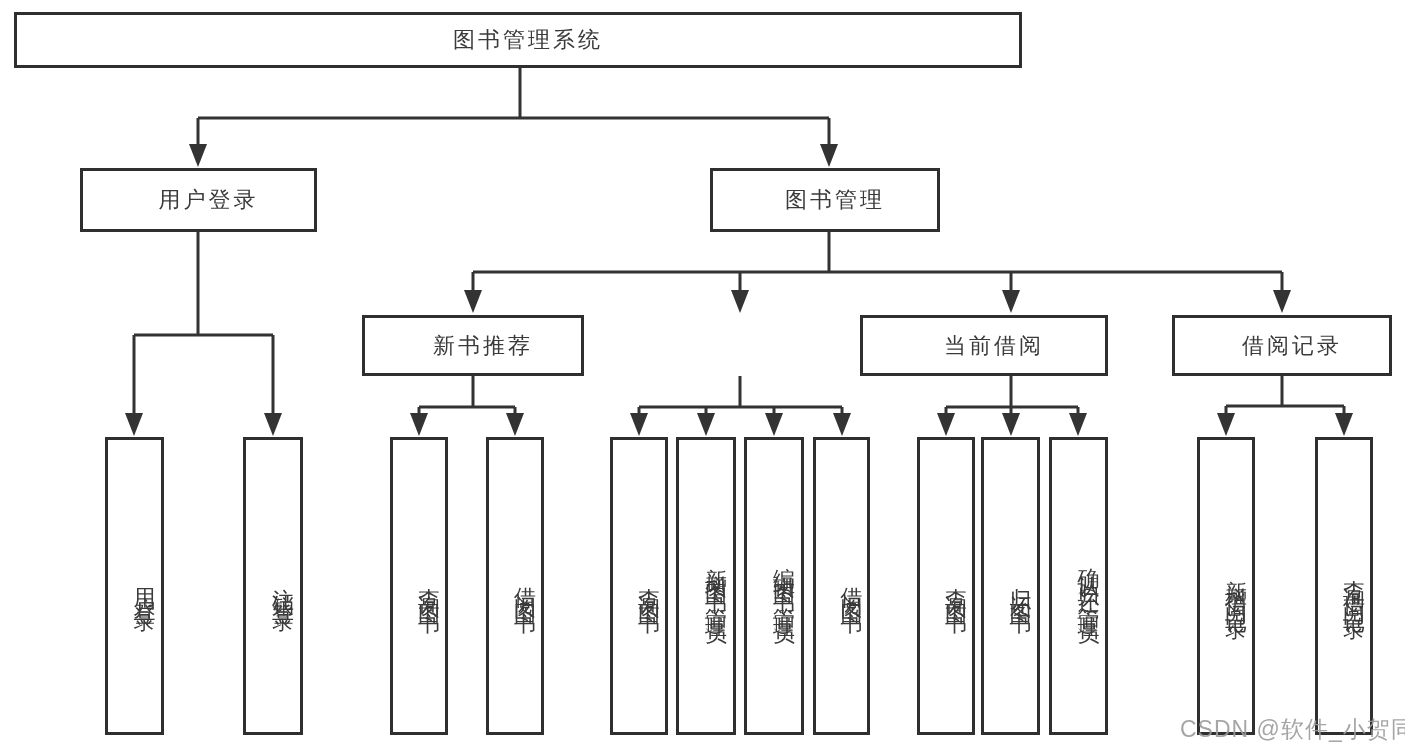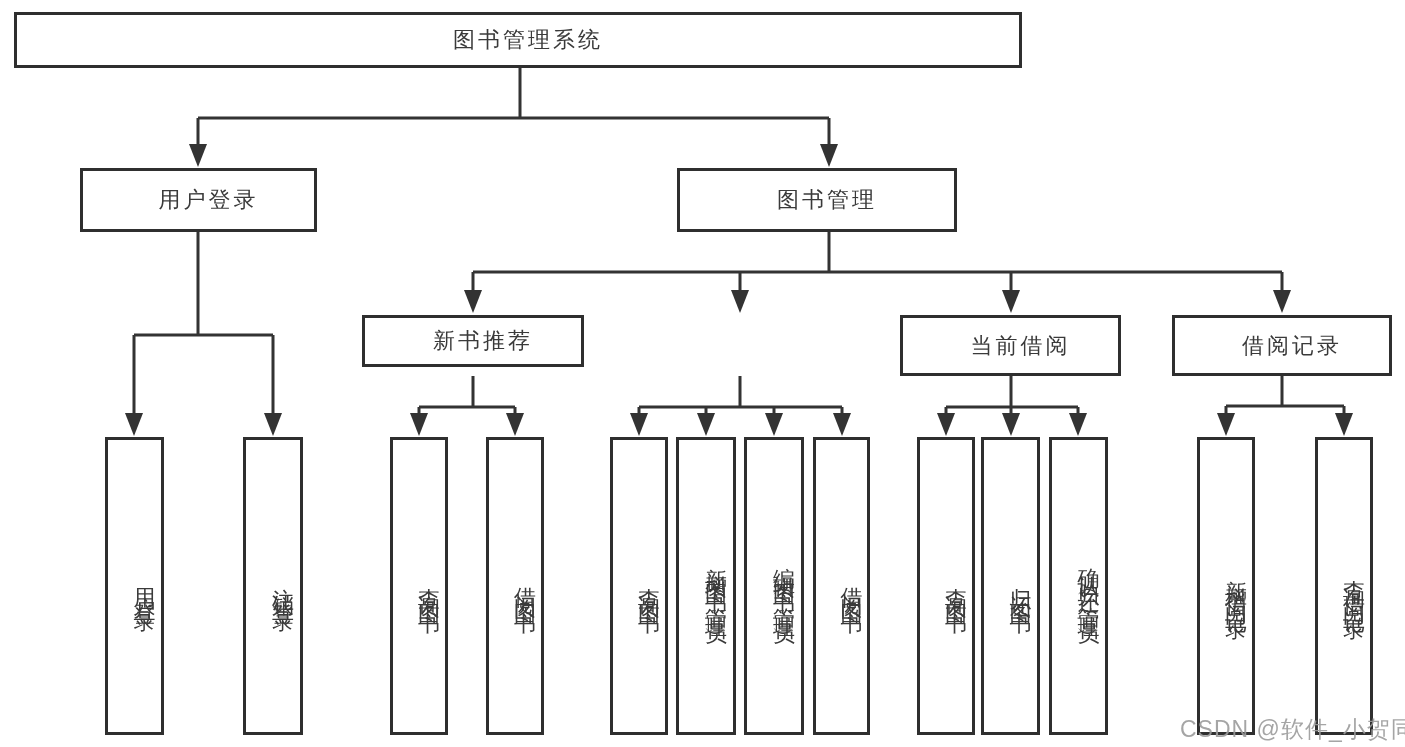--- a/index.html
+++ b/index.html
@@ -79,28 +79,28 @@
     </g>
   </svg>
 
   <div class="box h" style="left:14px;top:12px;width:1008px;height:56px">
     <span class="lbl">图书管理系统</span>
   </div>
 
   <div class="box h" style="left:80px;top:168px;width:237px;height:64px">
     <span class="lbl">用户登录</span>
   </div>
-  <div class="box h" style="left:677px;top:168px;width:280px;height:64px">
+  <div class="box h" style="left:710px;top:168px;width:230px;height:64px">
     <span class="lbl">图书管理</span>
   </div>
 
-  <div class="box h" style="left:362px;top:315px;width:222px;height:52px">
+  <div class="box h" style="left:362px;top:315px;width:222px;height:61px">
     <span class="lbl">新书推荐</span>
   </div>
-  <div class="box h" style="left:900px;top:315px;width:221px;height:61px">
+  <div class="box h" style="left:860px;top:315px;width:248px;height:61px">
     <span class="lbl">当前借阅</span>
   </div>
   <div class="box h" style="left:1172px;top:315px;width:220px;height:61px">
     <span class="lbl">借阅记录</span>
   </div>
 
   <div class="box v" style="left:105px;top:437px;width:59px;height:298px">
     <span class="lbl">用户登录</span>
   </div>
   <div class="box v" style="left:243px;top:437px;width:60px;height:298px">

